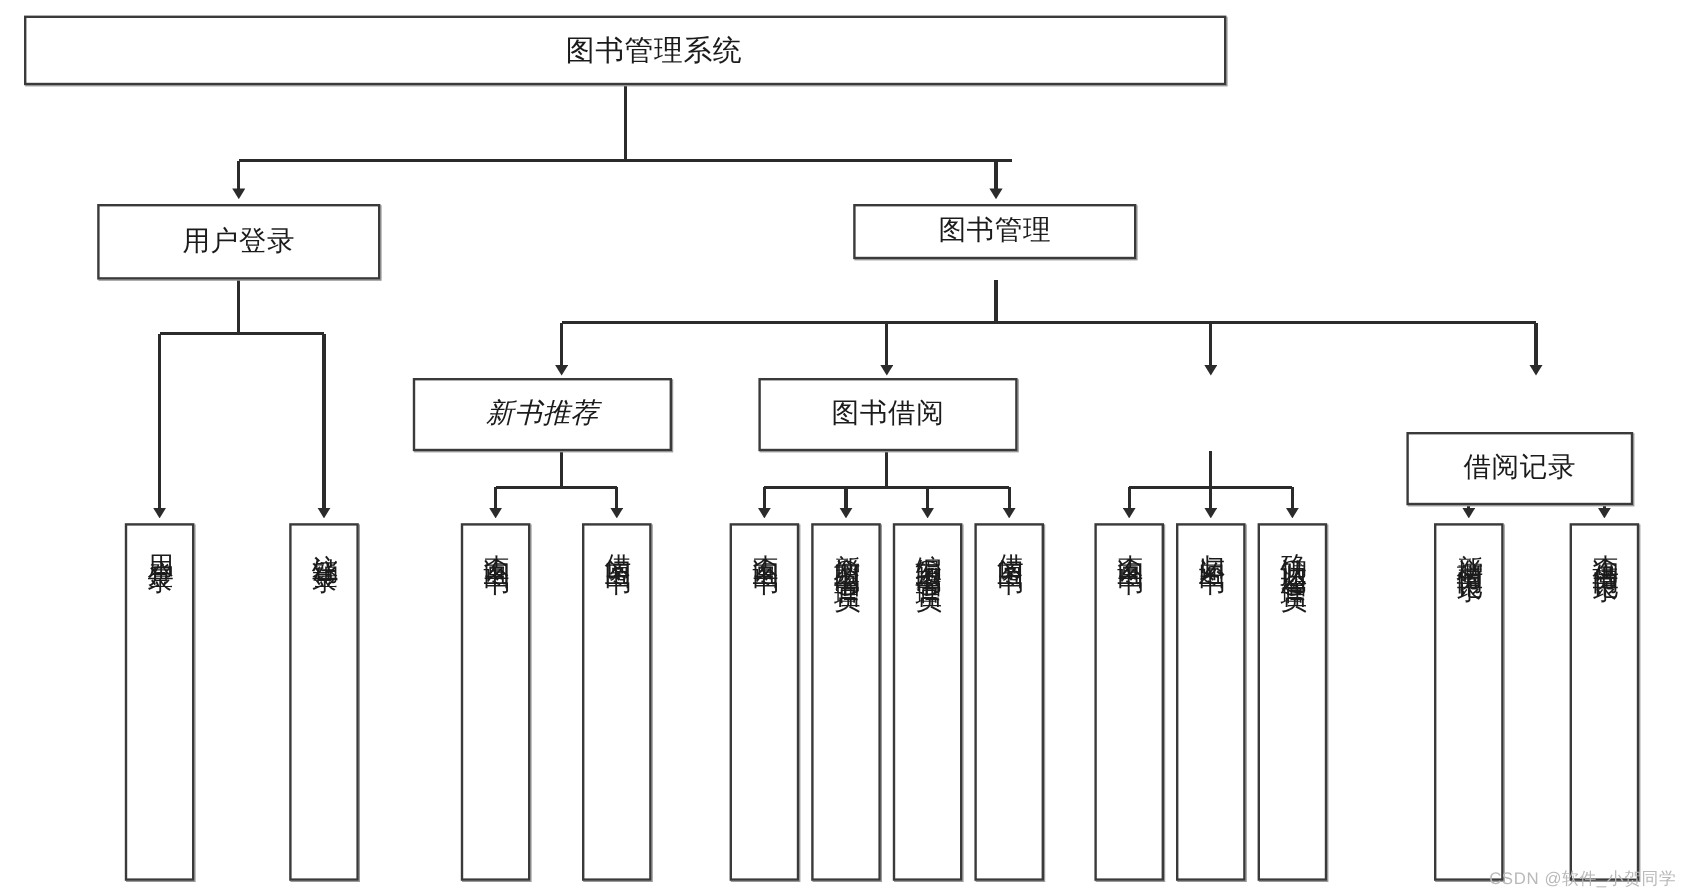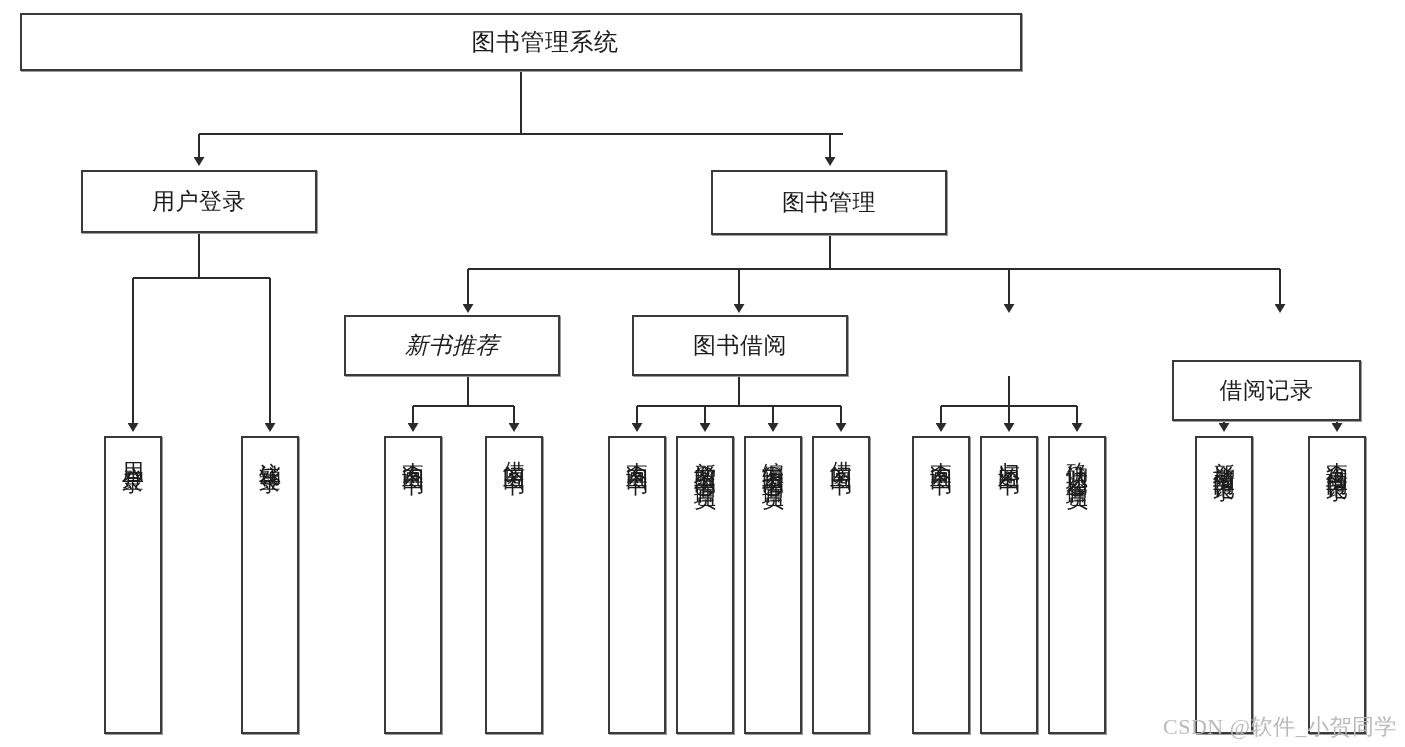--- a/index.html
+++ b/index.html
@@ -63,26 +63,26 @@
     writing-mode: vertical-rl;
     text-orientation: upright;
     font-size: 22px;
     letter-spacing: 4px;
     line-height: 1;
   }
   .watermark {
     position: absolute;
     right: 8px;
     bottom: 5px;
-    font-size: 22px;
+    font-size: 14px;
     color: #b9b9b9;
     letter-spacing: 0.5px;
     z-index: 5;
     white-space: nowrap;
-    font-family: Liberation Serif, serif;
+    font-family: Liberation Sans, sans-serif;
     text-align: right;
   }
 </style>
 </head>
 <body>
 
 <div id="diagram-root">
 
   <svg id="edge-layer" viewBox="0 0 1405 747" width="1405" height="747" xmlns="http://www.w3.org/2000/svg">
     <defs>
@@ -134,21 +134,21 @@
     </g>
   </svg>
 
   <div class="node horiz root" style="left:20px; top:13px; width:1002px; height:58px;padding-left:48px;">
     <span class="node-label">图书管理系统</span>
   </div>
 
   <div class="node horiz" style="left:81px; top:170px; width:236px; height:63px;">
     <span class="node-label">用户登录</span>
   </div>
-  <div class="node horiz" style="left:711px; top:170px; width:236px; height:65px;">
+  <div class="node horiz" style="left:711px; top:170px; width:236px; height:46px;">
     <span class="node-label">图书管理</span>
   </div>
 
   <div class="node horiz" style="left:344px; top:315px; width:216px; height:61px;font-style:italic;">
     <span class="node-label">新书推荐</span>
   </div>
   <div class="node horiz" style="left:632px; top:315px; width:216px; height:61px;">
     <span class="node-label">图书借阅</span>
   </div>
   <div class="node horiz" style="left:1172px; top:315px; width:189px; height:61px;margin-top:45px;">

